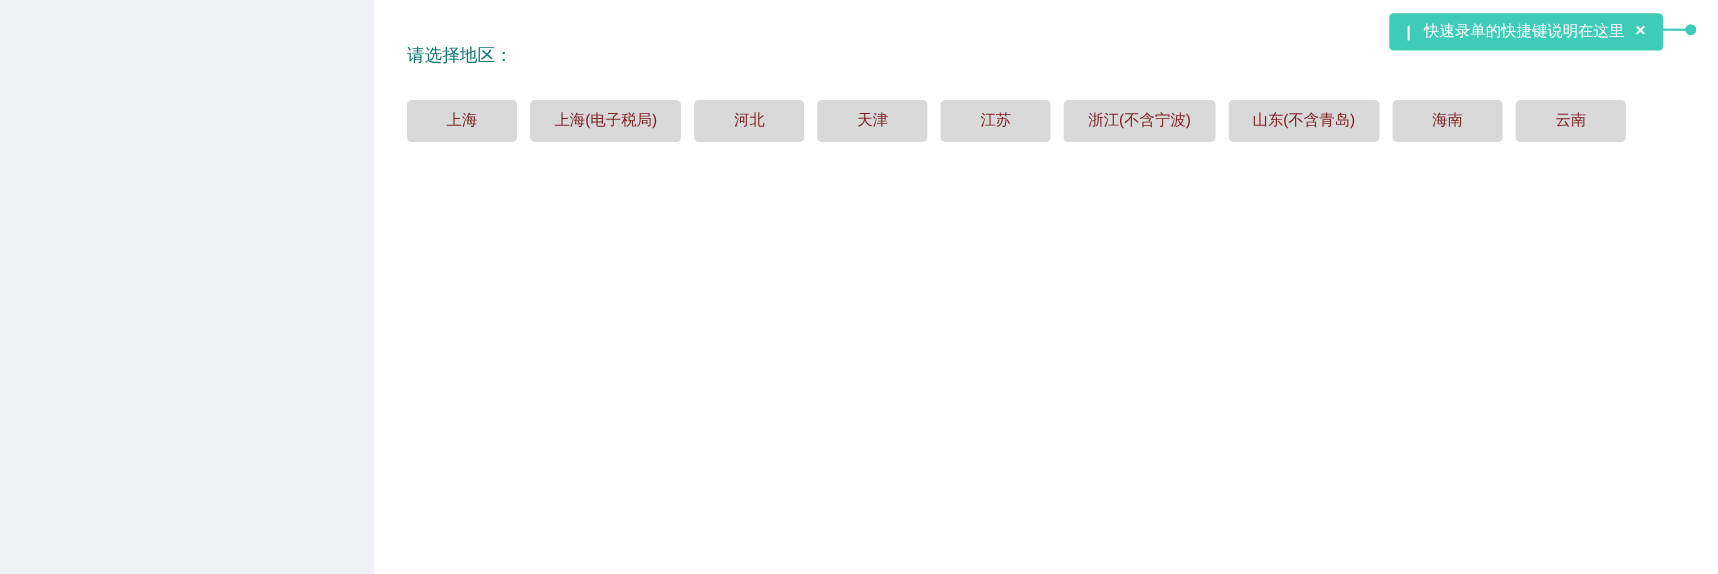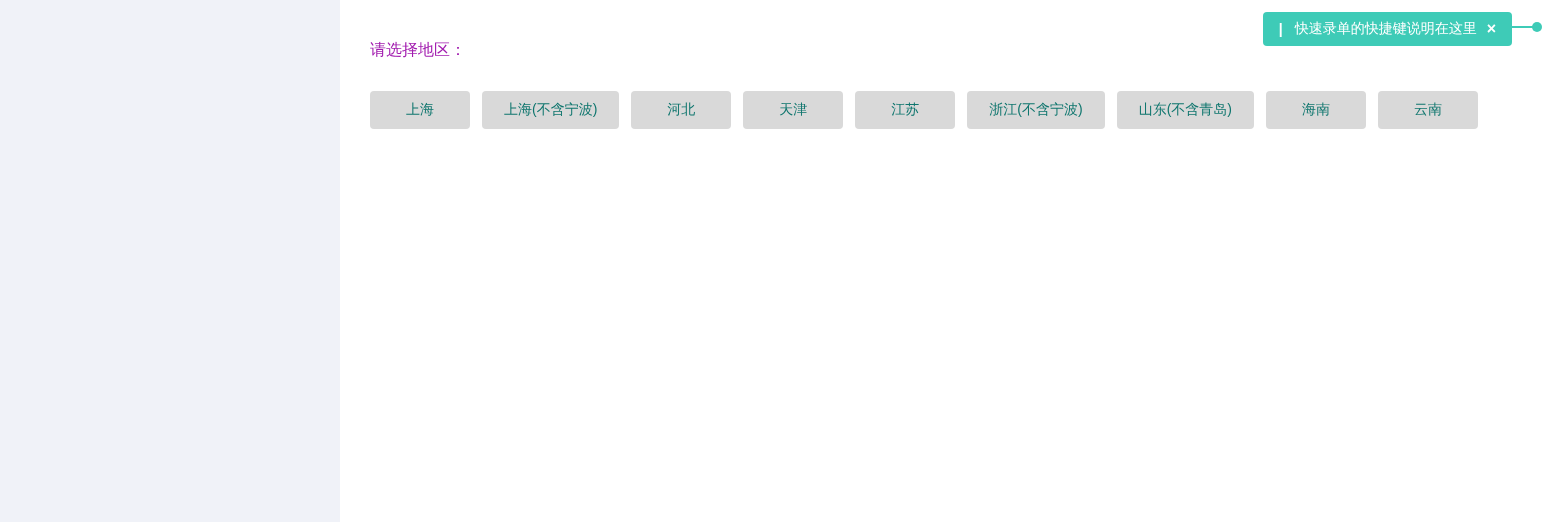--- a/index.html
+++ b/index.html
@@ -31,38 +31,38 @@
       left: 340px;
       top: 0;
       right: 0;
       bottom: 0;
       background: #ffffff;
       padding: 40px 30px;
     }
 
     .page-title {
       font-size: 16px;
-      color: #a21caf;
+      color: #0f766e;
       margin-bottom: 30px;
       font-weight: normal;
     }
 
     .region-buttons {
       display: flex;
       flex-wrap: wrap;
       gap: 12px;
     }
 
     .region-btn {
       background: #d9d9d9;
       border: none;
       border-radius: 4px;
       padding: 10px 22px;
       font-size: 14px;
-      color: #0f766e;
+      color: #7f1d1d;
       cursor: pointer;
       min-width: 100px;
       text-align: center;
       white-space: nowrap;
     }
 
     
     .tooltip-banner {
       position: absolute;
       top: 12px;
@@ -118,21 +118,21 @@
 <body>
 
 <div class="left-sidebar"></div>
 
 <div class="main-content">
   <div class="page-title">请选择地区：</div>
 
   <div class="region-buttons">
 
   <button class="region-btn">上海</button>
-      <button class="region-btn">上海(不含宁波)</button>
+      <button class="region-btn">上海(电子税局)</button>
       <button class="region-btn">河北</button>
       <button class="region-btn">天津</button>
       <button class="region-btn">江苏</button>
       <button class="region-btn">浙江(不含宁波)</button>
       <button class="region-btn">山东(不含青岛)</button>
       <button class="region-btn">海南</button>
       <button class="region-btn">云南</button>
     </div>
 </div>
 

